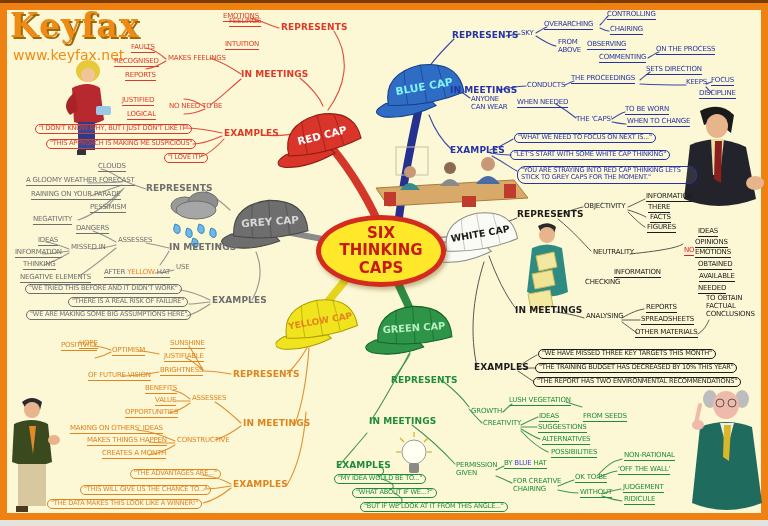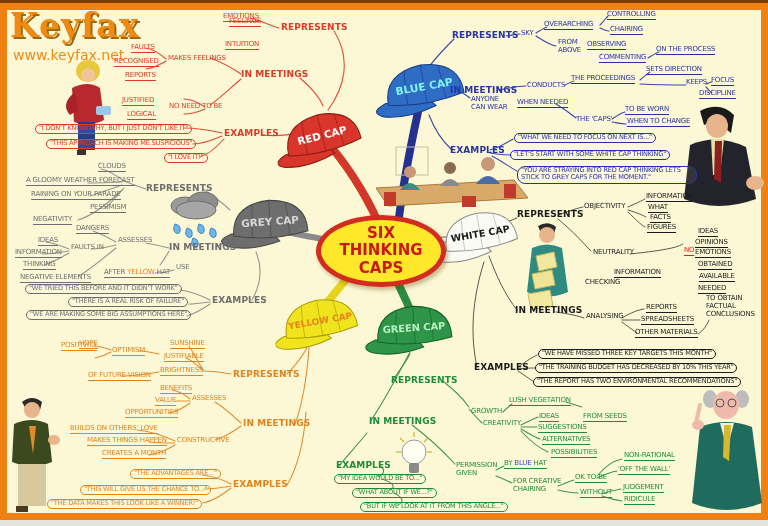--- a/index.html
+++ b/index.html
@@ -357,21 +357,21 @@
   <span class="lb c-blue u" style="left:625px;top:106px">TO BE WORN</span>
   <span class="lb c-blue u" style="left:627px;top:118px">WHEN TO CHANGE</span>
   <span class="lb hd c-blue" style="left:450px;top:145px">EXAMPLES</span>
   <span class="lb q c-blue" style="left:514px;top:133px">"WHAT WE NEED TO FOCUS ON NEXT IS..."</span>
   <span class="lb q c-blue" style="left:510px;top:150px">"LET'S START WITH SOME WHITE CAP THINKING"</span>
   <span class="lb q c-blue wrap" style="left:517px;top:166px;width:172px">"YOU ARE STRAYING INTO RED CAP THINKING LETS STICK TO GREY CAPS FOR THE MOMENT."</span>
 
   <span class="lb hd c-blk" style="left:517px;top:209px">REPRESENTS</span>
   <span class="lb c-blk" style="left:584px;top:203px">OBJECTIVITY</span>
   <span class="lb c-blk u" style="left:646px;top:193px">INFORMATION</span>
-  <span class="lb c-blk u" style="left:648px;top:204px">WHAT</span>
+  <span class="lb c-blk u" style="left:648px;top:204px">THERE</span>
   <span class="lb c-blk u" style="left:650px;top:214px">FACTS</span>
   <span class="lb c-blk u" style="left:647px;top:224px">FIGURES</span>
   <span class="lb c-blk" style="left:593px;top:249px">NEUTRALITY</span>
   <span class="lb u" style="left:684px;top:247px;color:#E02020">NO</span>
   <span class="lb c-blk u" style="left:698px;top:228px">IDEAS</span>
   <span class="lb c-blk u" style="left:695px;top:239px">OPINIONS</span>
   <span class="lb c-blk u" style="left:695px;top:249px">EMOTIONS</span>
   <span class="lb c-blk" style="left:585px;top:279px">CHECKING</span>
   <span class="lb c-blk u" style="left:614px;top:269px">INFORMATION</span>
   <span class="lb c-blk u" style="left:698px;top:261px">OBTAINED</span>
@@ -391,45 +391,45 @@
   <span class="lb c-grey u" style="left:98px;top:163px">CLOUDS</span>
   <span class="lb c-grey u" style="left:26px;top:177px">A GLOOMY WEATHER FORECAST</span>
   <span class="lb c-grey u" style="left:31px;top:191px">RAINING ON YOUR PARADE</span>
   <span class="lb c-grey u" style="left:90px;top:204px">PESSIMISM</span>
   <span class="lb c-grey u" style="left:33px;top:216px">NEGATIVITY</span>
   <span class="lb hd c-grey" style="left:146px;top:183px">REPRESENTS</span>
   <span class="lb c-grey u" style="left:76px;top:225px">DANGERS</span>
   <span class="lb c-grey u" style="left:38px;top:237px">IDEAS</span>
   <span class="lb c-grey u" style="left:15px;top:249px">INFORMATION</span>
   <span class="lb c-grey u" style="left:23px;top:261px">THINKING</span>
-  <span class="lb c-grey" style="left:71px;top:244px">FAULTS IN</span>
+  <span class="lb c-grey" style="left:71px;top:244px">MISSED IN</span>
   <span class="lb c-grey" style="left:118px;top:237px">ASSESSES</span>
   <span class="lb c-grey u" style="left:20px;top:274px">NEGATIVE ELEMENTS</span>
   <span class="lb c-grey u" style="left:104px;top:269px"><span>AFTER</span> <span style="color:#F07F1F">YELLOW</span> <span>HAT</span></span>
   <span class="lb c-grey" style="left:176px;top:264px">USE</span>
   <span class="lb hd c-grey" style="left:169px;top:242px">IN MEETINGS</span>
   <span class="lb q c-grey" style="left:25px;top:284px">"WE TRIED THIS BEFORE AND IT DIDN'T WORK"</span>
   <span class="lb q c-grey" style="left:68px;top:297px">"THERE IS A REAL RISK OF FAILURE"</span>
   <span class="lb q c-grey" style="left:26px;top:310px">"WE ARE MAKING SOME BIG ASSUMPTIONS HERE"</span>
   <span class="lb hd c-grey" style="left:212px;top:295px">EXAMPLES</span>
 
   <span class="lb c-yel u" style="left:61px;top:342px">POSITIVITY</span>
   <span class="lb c-yel u" style="left:79px;top:340px">HOPE</span>
   <span class="lb c-yel u" style="left:112px;top:347px">OPTIMISM</span>
   <span class="lb c-yel u" style="left:170px;top:340px">SUNSHINE</span>
   <span class="lb c-yel u" style="left:164px;top:353px">JUSTIFIABLE</span>
   <span class="lb c-yel u" style="left:160px;top:367px">BRIGHTNESS</span>
   <span class="lb c-yel u" style="left:88px;top:372px">OF FUTURE VISION</span>
   <span class="lb hd c-yel" style="left:233px;top:369px">REPRESENTS</span>
-  <span class="lb c-yel u" style="left:160px;top:385px">BENEFITS</span>
+  <span class="lb c-yel u" style="left:145px;top:385px">BENEFITS</span>
   <span class="lb c-yel u" style="left:155px;top:397px">VALUE</span>
   <span class="lb c-yel u" style="left:125px;top:409px">OPPORTUNITIES</span>
   <span class="lb c-yel" style="left:192px;top:395px">ASSESSES</span>
   <span class="lb hd c-yel" style="left:243px;top:418px">IN MEETINGS</span>
-  <span class="lb c-yel u" style="left:70px;top:425px">BUILDS ON OTHERS' LOVE</span>
+  <span class="lb c-yel u" style="left:70px;top:425px">MAKING ON OTHERS' IDEAS</span>
   <span class="lb c-yel u" style="left:87px;top:437px">MAKES THINGS HAPPEN</span>
   <span class="lb c-yel" style="left:177px;top:437px">CONSTRUCTIVE</span>
   <span class="lb c-yel u" style="left:102px;top:450px">CREATES A MONTH</span>
   <span class="lb q c-yel" style="left:130px;top:469px">"THE ADVANTAGES ARE..."</span>
   <span class="lb q c-yel" style="left:80px;top:485px">"THIS WILL GIVE US THE CHANCE TO..."</span>
   <span class="lb q c-yel" style="left:47px;top:499px">"THE DATA MAKES THIS LOOK LIKE A WINNER!"</span>
   <span class="lb hd c-yel" style="left:233px;top:479px">EXAMPLES</span>
 
   <span class="lb hd c-grn" style="left:391px;top:375px">REPRESENTS</span>
   <span class="lb c-grn" style="left:471px;top:408px">GROWTH</span>

